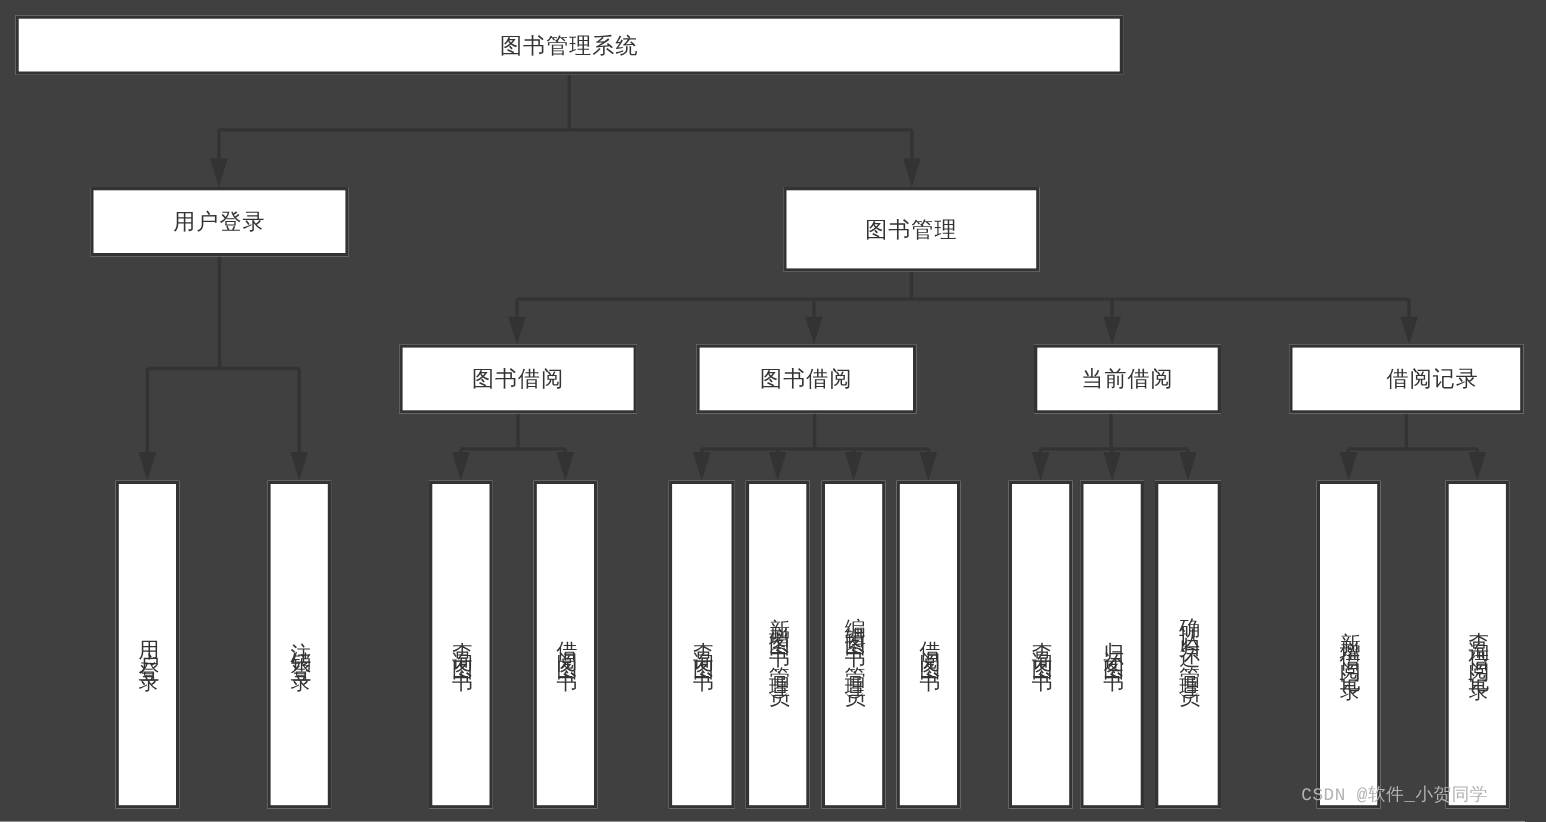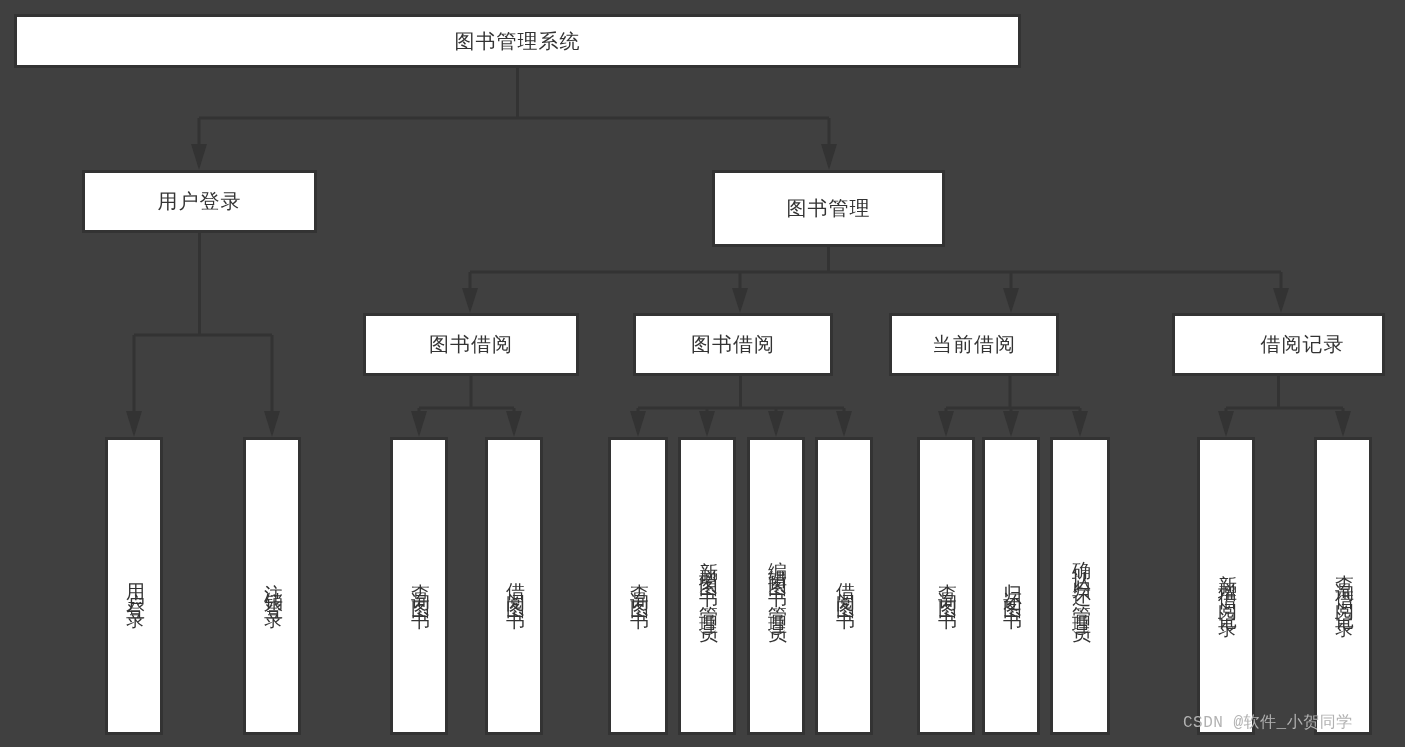--- a/index.html
+++ b/index.html
@@ -45,21 +45,21 @@
     letter-spacing: 9px;
     line-height: 1;
     white-space: nowrap;
   }
   
   .b-root  { left: 14px;   top: 14px;  width: 1007px; height: 54px; }
   .b-login { left: 82px;   top: 170px; width: 235px;  height: 63px; }
   .b-mgmt  { left: 712px;  top: 170px; width: 233px;  height: 77px; }
   .b-l3-1  { left: 363px;  top: 313px; width: 216px;  height: 63px; }
   .b-l3-2  { left: 633px;  top: 313px; width: 200px;  height: 63px; }
-  .b-l3-3  { left: 889px;  top: 313px; width: 170px;  height: 63px; }
+  .b-l3-3  { left: 940px;  top: 313px; width: 170px;  height: 63px; }
   .b-l3-4  { left: 1172px; top: 313px; width: 213px;  height: 63px; padding-left: 48px; }
   
   .vbox { top: 437px; width: 58px; height: 298px; }
   .v1  { left: 105px; }
   .v2  { left: 243px; }
   .v3  { left: 390px; }
   .v4  { left: 485px; }
   .v5  { left: 608px; width: 60px; }
   .v6  { left: 678px; }
   .v7  { left: 747px; }

